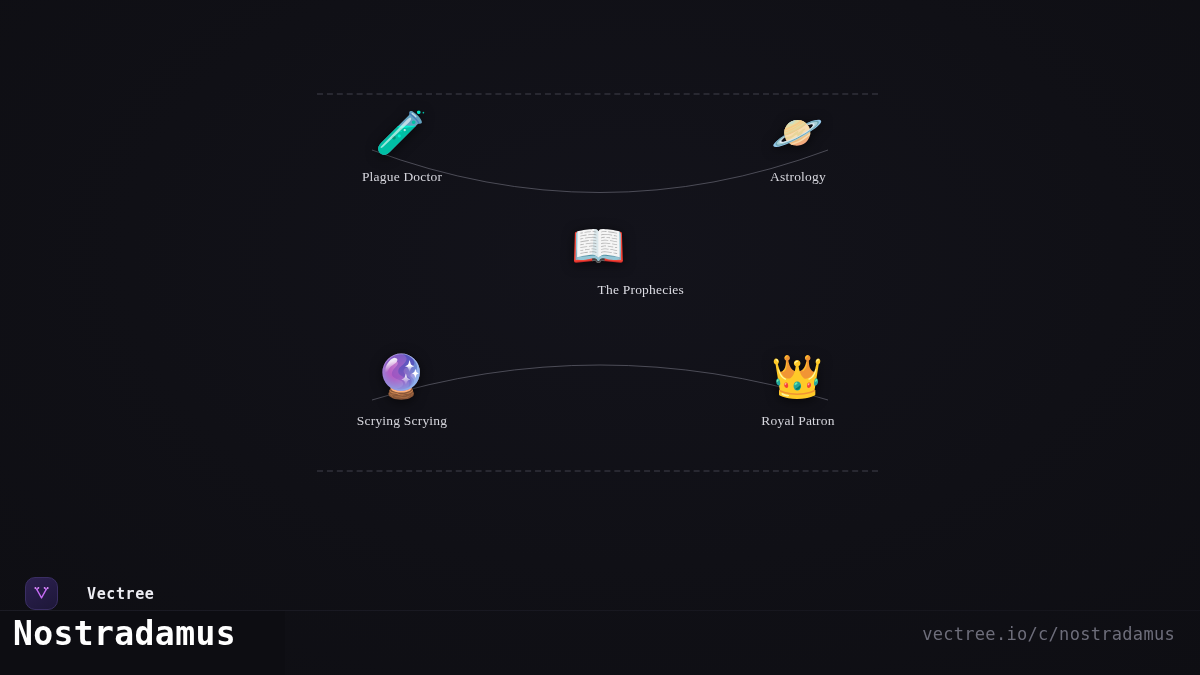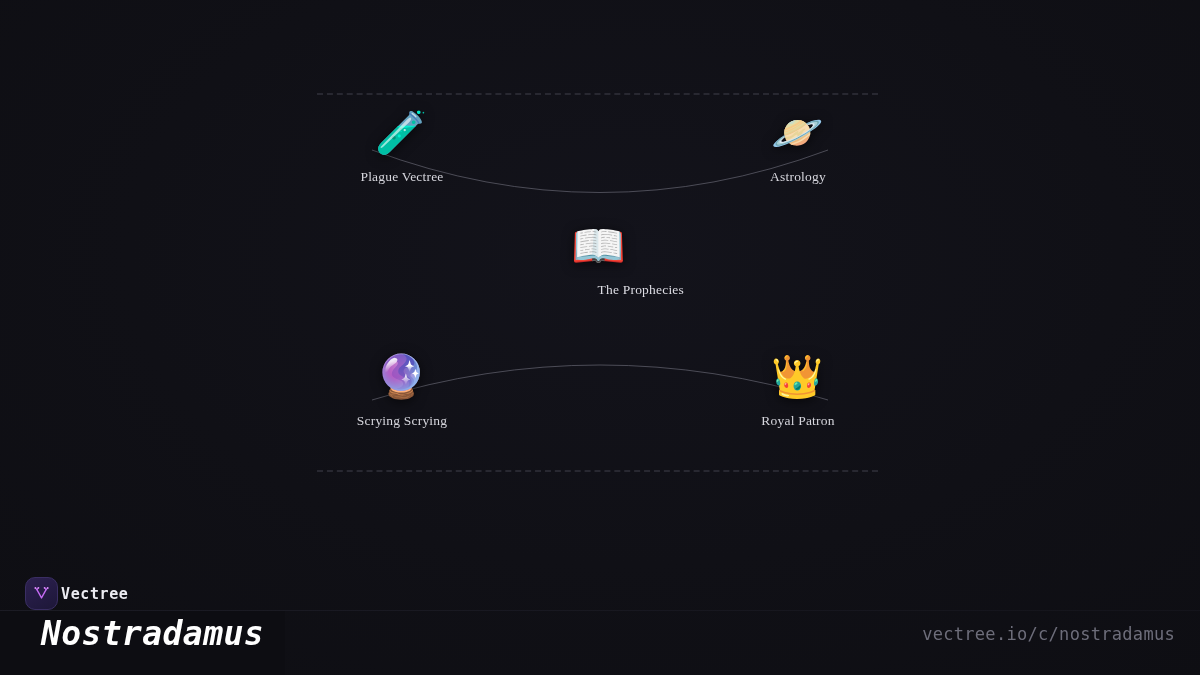--- a/index.html
+++ b/index.html
@@ -62,40 +62,39 @@
     position:absolute; left:0; top:610px; width:1200px; height:1px;
     background:linear-gradient(to right,#1d1d26 0%,#1a1a23 40%,#15151c 100%);
     opacity:.9;
   }
   #footer-panel {
     position:absolute; left:0; top:611px; width:285px; height:64px;
     background:#0d0d12;
   }
   #brand {
     position:absolute; left:25px; top:577px;
-    display:flex; align-items:center; gap:3px;
+    display:flex; align-items:center; gap:29px;
   }
   #brand-mark {
     width:33px; height:33px; border-radius:10px;
     background:linear-gradient(150deg,#2d2150 0%,#241b43 55%,#1d1738 100%);
     border:1px solid #3a2e63;
     display:flex; align-items:center; justify-content:center;
   }
   #brand-name {
     font-family:"DejaVu Sans Mono", monospace;
     font-size:15px; font-weight:bold;
     color:#ececf2; letter-spacing:.6px;
   }
   #title {
-    position:absolute; left:41px; top:613px;
+    position:absolute; left:13px; top:613px;
     font-family:"DejaVu Sans Mono", monospace;
     font-size:33px; font-weight:bold;
     color:#ffffff; letter-spacing:.4px;
     line-height:42px;
-    font-style:italic;
   }
   #url {
     position:absolute; right:25px; top:624px;
     font-family:"DejaVu Sans Mono", monospace;
     font-size:17px;
     color:#6d6d7a; letter-spacing:.3px;
   }
 </style>
 </head>
 <body>
@@ -107,21 +106,21 @@
     <div class="rule" id="rule-top"></div>
     <div class="rule" id="rule-bottom"></div>
 
     <svg id="edges" viewBox="0 0 1200 675" xmlns="http://www.w3.org/2000/svg">
       <path d="M 372 150 Q 600 235 828 150" fill="none" stroke="#6f6f7d" stroke-width="1" opacity="0.62"></path>
       <path d="M 372 400 Q 600 330 828 400" fill="none" stroke="#6f6f7d" stroke-width="1" opacity="0.62"></path>
     </svg>
 
     <div class="node" style="left:402px; top:107px;">
       <span class="glyph">🧪</span>
-      <span class="label">Plague Vectree</span>
+      <span class="label">Plague Doctor</span>
     </div>
 
     <div class="node" style="left:798px; top:107px;">
       <span class="glyph">🪐</span>
       <span class="label">Astrology</span>
     </div>
 
     <div class="node center" style="left:599px; top:220px;">
       <span class="glyph">📖</span>
       <span class="label">The Prophecies</span>

